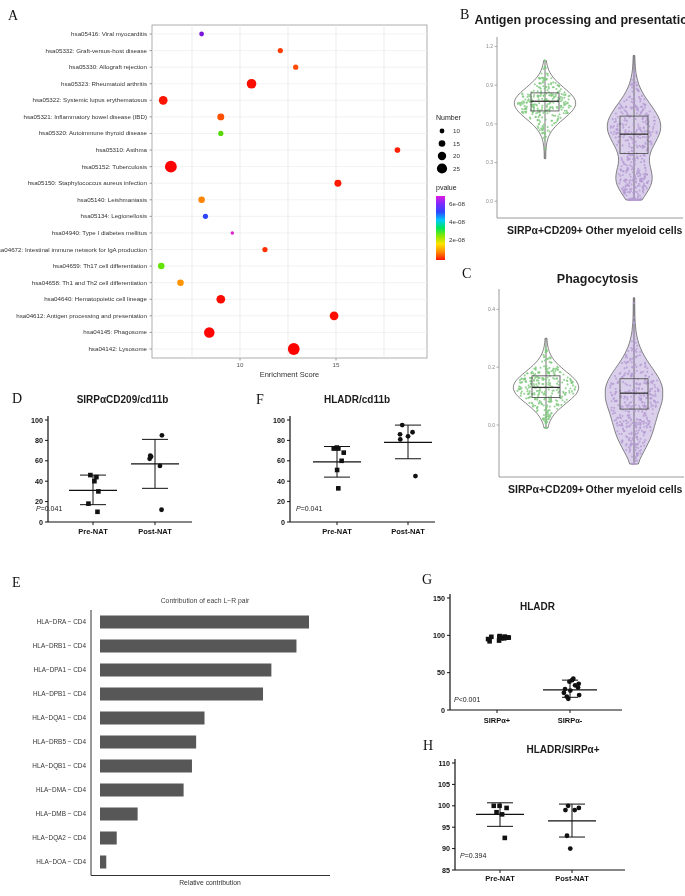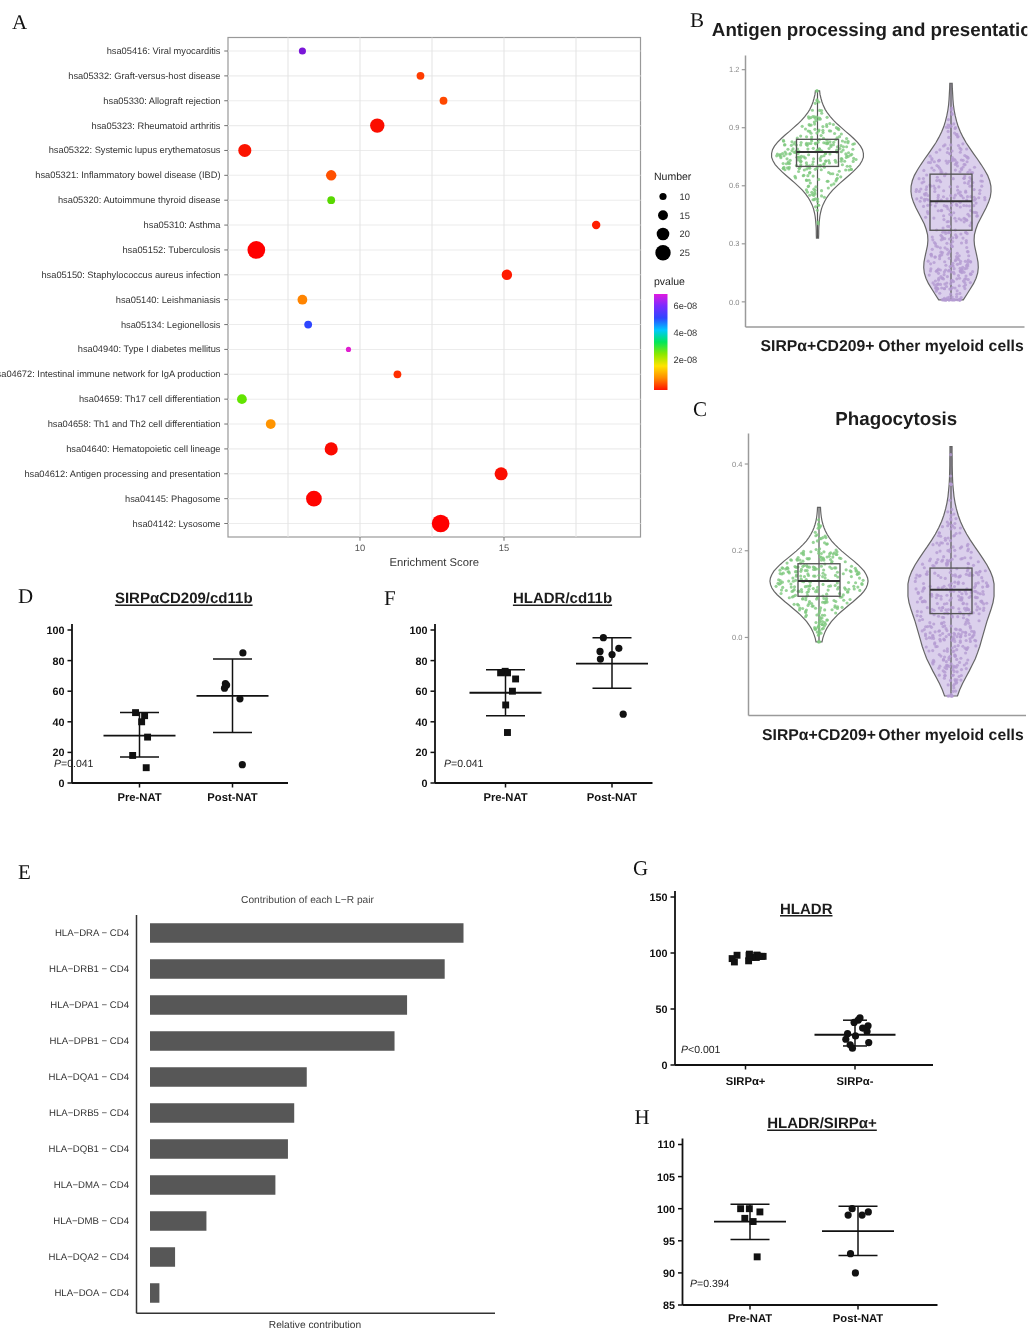--- a/index.html
+++ b/index.html
@@ -2,21 +2,21 @@
 <html><head>
 <meta charset="utf-8">
 <style>
   html,body{margin:0;padding:0;background:#fff;}
   #fig{position:relative;width:685px;height:896px;background:#ffffff;overflow:hidden;
        font-family:"Liberation Sans",sans-serif;}
   .pletter{position:absolute;font-family:"Liberation Serif",serif;font-size:14px;color:#111;}
   .ptitle{position:absolute;text-align:center;color:#1c1c1c;font-weight:700;
           font-family:"Liberation Sans",sans-serif;}
   .t-lg{font-size:12.5px;}
-  .t-md{font-size:10px;text-decoration:underline;}
+  .t-md{font-size:10px;}
   .t-sm{font-size:6.8px;font-weight:400;color:#444;}
   svg{position:absolute;overflow:visible;}
   svg text{font-family:"Liberation Sans",sans-serif;}
 </style>
 </head>
 <body>
 
 <div id="fig">
   <div class="pletter" style="left:8px;top:8px">A</div>
   <div class="pletter" style="left:460px;top:7px">B</div>
@@ -24,23 +24,23 @@
   <div class="pletter" style="left:12px;top:391px">D</div>
   <div class="pletter" style="left:12px;top:575px">E</div>
   <div class="pletter" style="left:256px;top:392px">F</div>
   <div class="pletter" style="left:422px;top:572px">G</div>
   <div class="pletter" style="left:423px;top:738px">H</div>
 
   <div class="ptitle t-lg" style="left:465px;top:13px;width:240px">Antigen processing and presentation</div>
   <div class="ptitle t-lg" style="left:480px;top:272px;width:235px">Phagocytosis</div>
   <div class="ptitle t-md" style="left:40px;top:394px;width:165px">SIRPαCD209/cd11b</div>
   <div class="ptitle t-sm" style="left:90px;top:597px;width:230px">Contribution of each L−R pair</div>
-  <div class="ptitle t-md" style="left:295px;top:394px;width:160px">HLADR/cd11b</div>
+  <div class="ptitle t-md" style="left:277px;top:394px;width:160px">HLADR/cd11b</div>
   <div class="ptitle t-md" style="left:455px;top:601px;width:165px">HLADR</div>
-  <div class="ptitle t-md" style="left:463px;top:744px;width:170px">HLADR/SIRPα+</div>
+  <div class="ptitle t-md" style="left:478px;top:744px;width:170px">HLADR/SIRPα+</div>
 
   <svg width="492" height="378" style="left:0;top:14px">
       <rect x="152" y="11" width="275" height="333" fill="#fff" stroke="#999" stroke-width="0.8"></rect>
       <line x1="152" y1="20" x2="427" y2="20" stroke="#ececec" stroke-width="0.7"></line>
       <line x1="152" y1="36.578947368421055" x2="427" y2="36.578947368421055" stroke="#ececec" stroke-width="0.7"></line>
       <line x1="152" y1="53.1578947368421" x2="427" y2="53.1578947368421" stroke="#ececec" stroke-width="0.7"></line>
       <line x1="152" y1="69.73684210526315" x2="427" y2="69.73684210526315" stroke="#ececec" stroke-width="0.7"></line>
       <line x1="152" y1="86.3157894736842" x2="427" y2="86.3157894736842" stroke="#ececec" stroke-width="0.7"></line>
       <line x1="152" y1="102.89473684210526" x2="427" y2="102.89473684210526" stroke="#ececec" stroke-width="0.7"></line>
       <line x1="152" y1="119.4736842105263" x2="427" y2="119.4736842105263" stroke="#ececec" stroke-width="0.7"></line>

